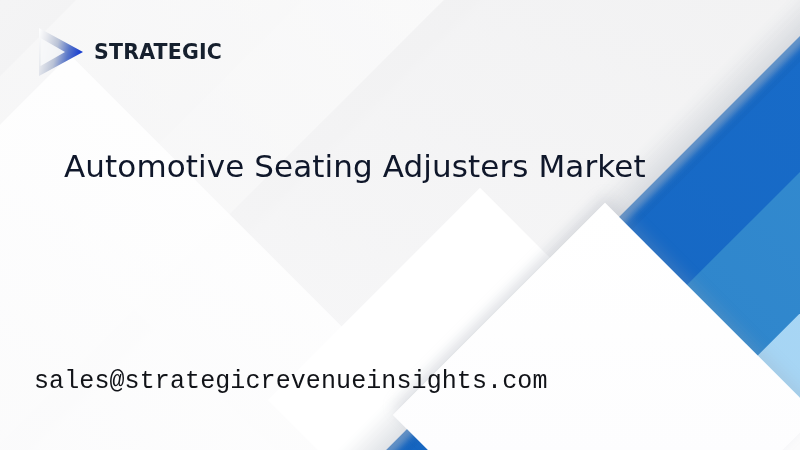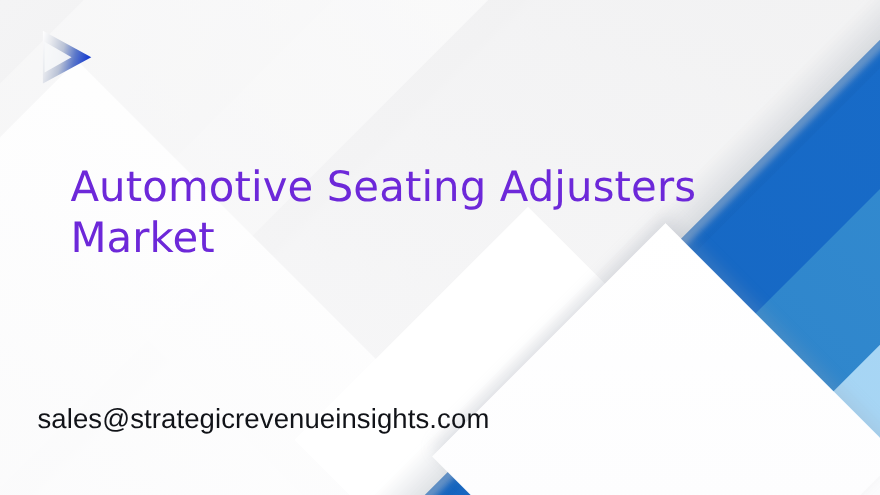--- a/index.html
+++ b/index.html
@@ -152,32 +152,32 @@
     color:#5c7da8;
     white-space:nowrap;
   }
 
   
   .headline {
     position:absolute;
     left:64px; top:148px;
     width:660px;
     font-family:"DejaVu Sans", sans-serif;
-    font-size:38px;
+    font-size:31px;
     font-weight:normal;
-    color:#6d28d9;
+    color:#0f172a;
     letter-spacing:.1px;
     line-height:1.2;
   }
 
   
   .email {
     position:absolute;
     left:34px; top:367px;
-    font-family:Liberation Sans, sans-serif;
+    font-family:Liberation Mono, monospace;
     font-size:25px;
     font-weight:normal;
     color:#111318;
     letter-spacing:.1px;
     white-space:nowrap;
   }
 </style>
 </head>
 <body>
 
@@ -210,20 +210,21 @@
           <stop offset="48%" stop-color="#b9c2d6"></stop>
           <stop offset="74%" stop-color="#5a77c9"></stop>
           <stop offset="100%" stop-color="#1a3fd0"></stop>
         </linearGradient>
       </defs>
       <path d="M1 2 L1 50 L45 26 Z" fill="url(#chevGrad)"></path>
       <path d="M1 2 L1 50 L13 43.5 L13 8.5 Z" fill="#ffffff" opacity="0.0"></path>
       <path d="M2.5 12 L2.5 40 L27 26 Z" fill="#f7f8fa" opacity="0.92"></path>
     </svg>
     <div class="logo-text">
+      <div class="logo-line1">STRATEGIC</div>
     </div>
   </div>
 
   <h1 class="headline">Automotive Seating Adjusters Market</h1>
 
   <div class="email">sales@strategicrevenueinsights.com</div>
 
 </div>
 
 </body></html>

